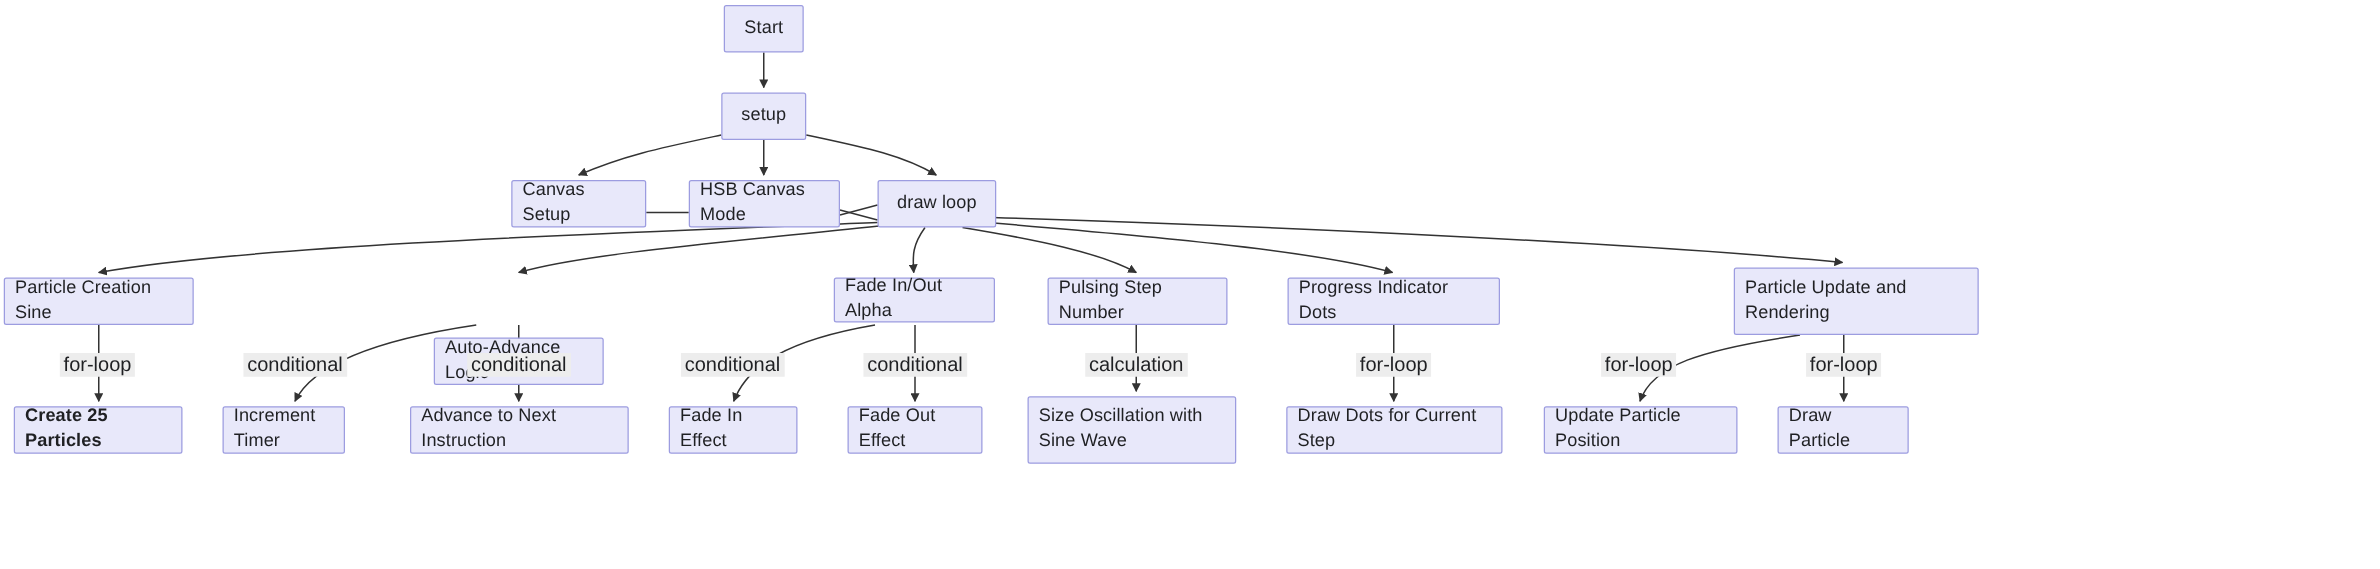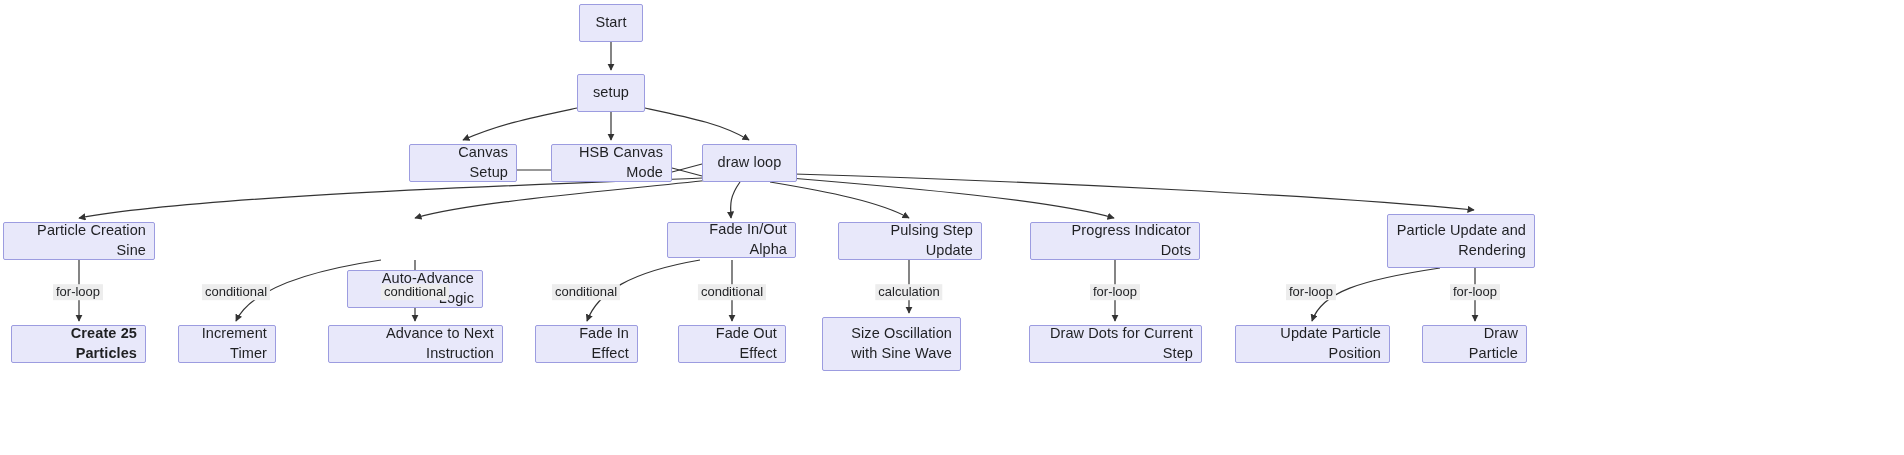--- a/index.html
+++ b/index.html
@@ -27,33 +27,33 @@
   }
   .node {
     position: absolute;
     box-sizing: border-box;
     background: #e8e8fa;
     border: 1px solid #9c9ce0;
     border-radius: 2px;
     display: flex;
     align-items: center;
     justify-content: center;
-    text-align: right;
+    text-align: left;
     color: #1f2023;
     font-size: 14.5px;
     line-height: 1.35;
     padding: 4px 8px;
     letter-spacing: 0.1px;
   }
   .edge-label {
     position: absolute;
     box-sizing: border-box;
     background: #ededed;
     color: #1f2023;
-    font-size: 13px;
+    font-size: 16px;
     line-height: 1.2;
     padding: 0 3px;
     white-space: nowrap;
     transform: translate(-50%, -50%);
   }
 </style>
 </head>
 <body>
 
 <div id="diagram-root">
@@ -117,44 +117,44 @@
       <div class="node" style="left: 3px; top: 222px; width: 152px; height: 38px;">
         <span>Particle Creation Sine</span>
       </div>
       <div class="node" style="left: 347px; top: 222px; width: 136px; height: 38px; margin-top: 48px;">
         <span>Auto-Advance Logic</span>
       </div>
       <div class="node" style="left: 667px; top: 222px; width: 129px; height: 36px;">
         <span>Fade In/Out Alpha</span>
       </div>
       <div class="node" style="left: 838px; top: 222px; width: 144px; height: 38px;">
-        <span>Pulsing Step Update</span>
+        <span>Pulsing Step Number</span>
       </div>
       <div class="node" style="left: 1030px; top: 222px; width: 170px; height: 38px;">
         <span>Progress Indicator Dots</span>
       </div>
-      <div class="node" style="left: 1387px; top: 214px; width: 148px; height: 54px;">
+      <div class="node" style="left: 1387px; top: 214px; width: 196px; height: 54px;">
         <span>Particle Update and Rendering</span>
       </div>
       <div class="node" style="left: 11px; top: 325px; width: 135px; height: 38px; font-weight: bold;">
         <span>Create 25 Particles</span>
       </div>
       <div class="node" style="left: 178px; top: 325px; width: 98px; height: 38px;">
         <span>Increment Timer</span>
       </div>
       <div class="node" style="left: 328px; top: 325px; width: 175px; height: 38px;">
         <span>Advance to Next Instruction</span>
       </div>
       <div class="node" style="left: 535px; top: 325px; width: 103px; height: 38px;">
         <span>Fade In Effect</span>
       </div>
       <div class="node" style="left: 678px; top: 325px; width: 108px; height: 38px;">
         <span>Fade Out Effect</span>
       </div>
-      <div class="node" style="left: 822px; top: 317px; width: 139px; height: 54px;">
+      <div class="node" style="left: 822px; top: 317px; width: 167px; height: 54px;">
         <span>Size Oscillation with Sine Wave</span>
       </div>
       <div class="node" style="left: 1029px; top: 325px; width: 173px; height: 38px;">
         <span>Draw Dots for Current Step</span>
       </div>
       <div class="node" style="left: 1235px; top: 325px; width: 155px; height: 38px;">
         <span>Update Particle Position</span>
       </div>
       <div class="node" style="left: 1422px; top: 325px; width: 105px; height: 38px;">
         <span>Draw Particle</span>

